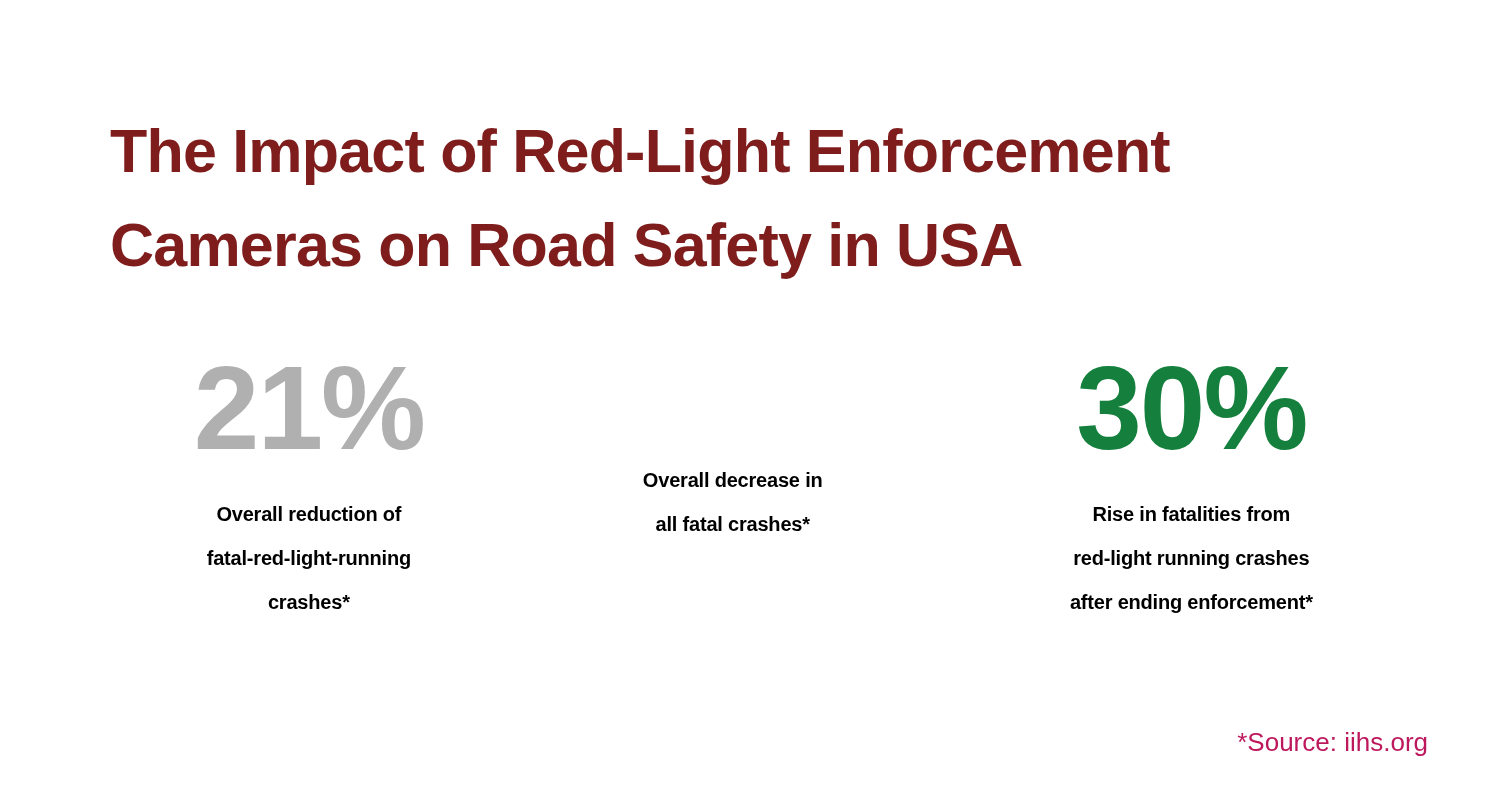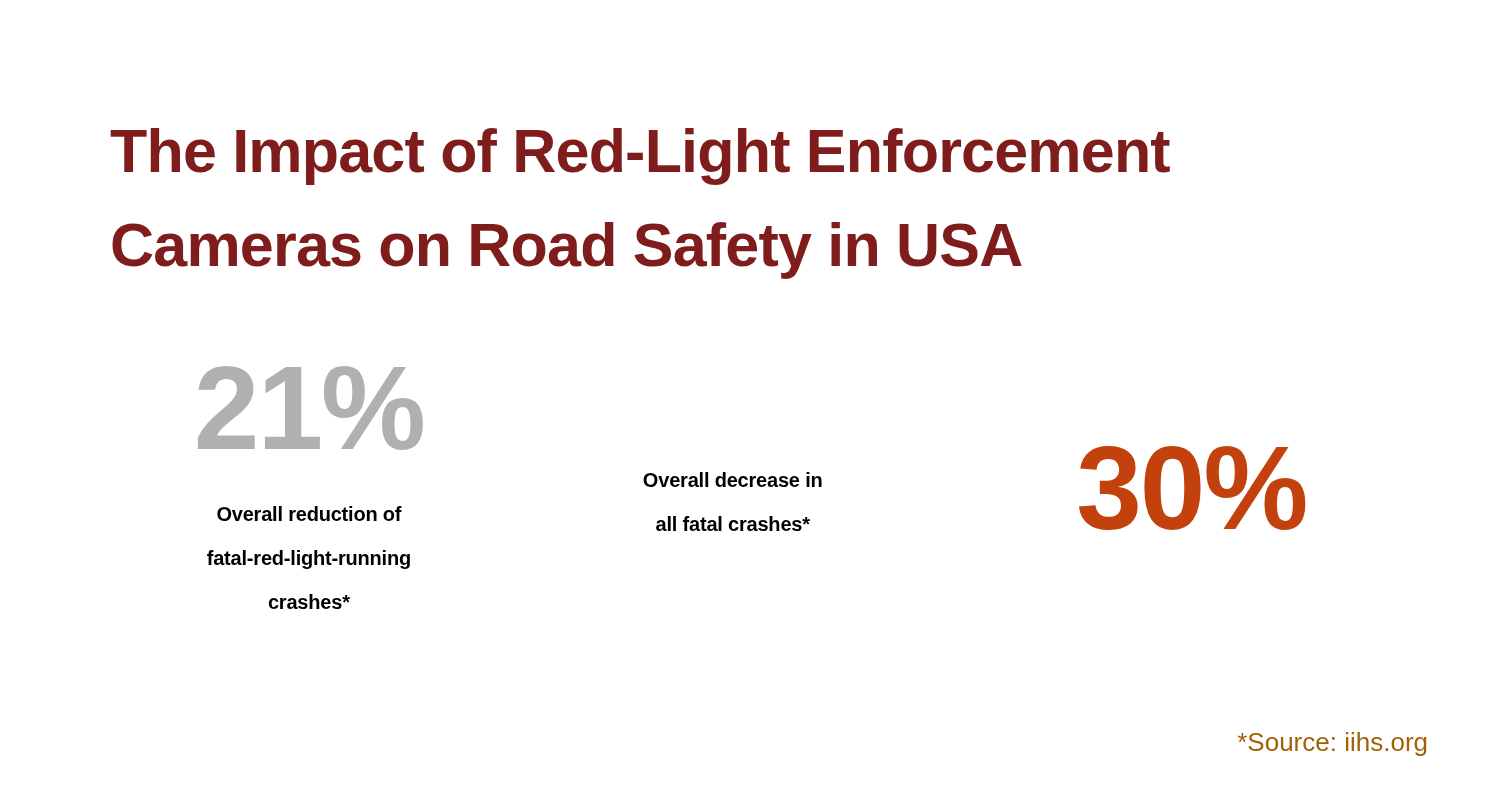--- a/index.html
+++ b/index.html
@@ -69,21 +69,21 @@
     font-family: "Liberation Sans", sans-serif;
     font-size: 118px;
     line-height: 112px;
     font-weight: 700;
     letter-spacing: -2px;
     color: #b0b0b0;
     margin: 0;
     padding: 0;
   }
   .stat-value.highlight {
-    color: #c2410c;
+    color: #15803d;
   }
 
   .stat-caption {
     margin: 0;
     padding-top: 28px;
     font-family: "Liberation Sans", sans-serif;
     font-size: 20px;
     line-height: 44px;
     font-weight: 700;
     letter-spacing: -0.2px;
@@ -93,21 +93,21 @@
 
   
   .source-note {
     position: absolute;
     right: 72px;
     top: 726px;
     font-family: "Liberation Sans", sans-serif;
     font-size: 26px;
     line-height: 32px;
     font-weight: 400;
-    color: #a16207;
+    color: #be185d;
     text-align: right;
     white-space: nowrap;
   }
 </style>
 </head>
 <body>
 
 <div class="infographic">
 
   <div class="title-block">
@@ -124,19 +124,22 @@
 crashes*</div>
     </div>
 
     <div class="stat-col col-2">
       <div class="stat-caption">Overall decrease in
 all fatal crashes*</div>
     </div>
 
     <div class="stat-col col-3">
       <div class="stat-value highlight">30%</div>
+      <div class="stat-caption">Rise in fatalities from
+red-light running crashes
+after ending enforcement*</div>
     </div>
 
   </div>
 
   <div class="source-note">*Source: iihs.org</div>
 
 </div>
 
 </body></html>

